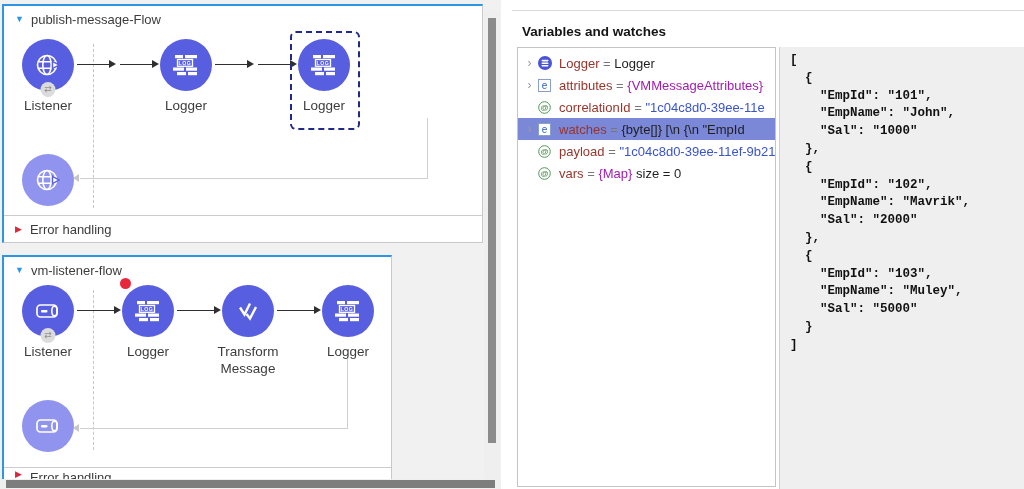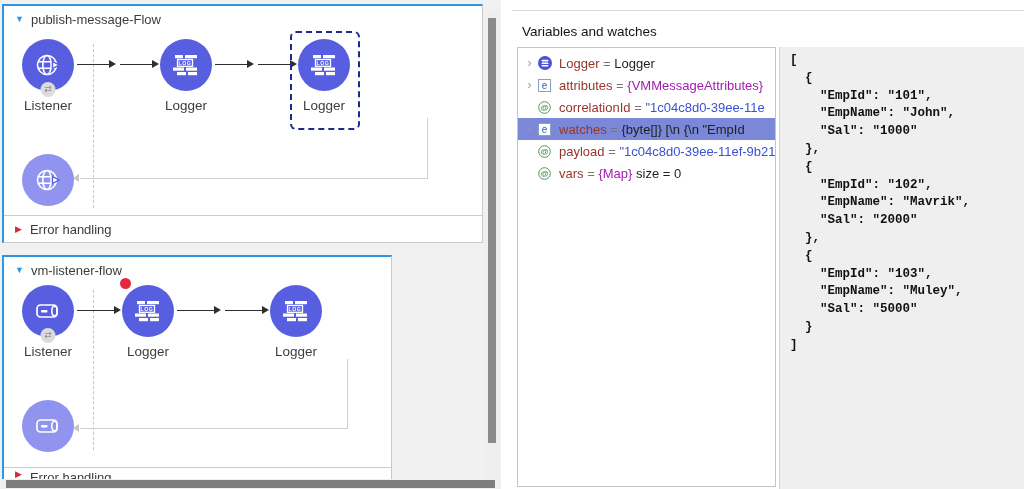--- a/index.html
+++ b/index.html
@@ -48,21 +48,21 @@
   #flow1 .errbar{height:13px;align-items:flex-start;padding-top:2px}
   .etri{color:#d5293d;font-size:9px;line-height:1}
   
   .vsb{position:absolute;left:484px;top:10px;width:16px;height:479px;background:#efefef}
   .vsb .thumb{position:absolute;left:4px;top:8px;width:8px;height:425px;background:#8b8b8b}
   .hsb{position:absolute;left:0;top:479px;width:501px;height:10px;background:#efefef}
   .hsb .thumb{position:absolute;left:6px;top:1px;width:489px;height:8px;background:#7d7d7d}
   
   .rpanel{position:absolute;left:512px;top:0;width:512px;height:489px;background:#fff}
   .topline{position:absolute;left:0;top:10px;right:0;height:1px;background:#dadada}
-  .vtitle{position:absolute;left:10px;top:24px;font-size:13.5px;font-weight:normal;color:#141414}
+  .vtitle{position:absolute;left:10px;top:24px;font-size:13.5px;font-weight:bold;color:#141414}
   .tree{position:absolute;left:5px;top:47px;width:259px;height:440px;background:#fff;border:1px solid #c4c4c4;
         overflow:hidden;padding-top:4px;box-sizing:border-box}
   .trow{display:flex;align-items:center;height:22px;font-size:13px;white-space:nowrap;overflow:hidden}
   .trow.sel{background:#7b87d7}
   .chev{width:13px;flex:none;text-align:center;color:#9a9a9a;font-size:12px;padding-left:5px}
   .ticon{width:16px;flex:none;display:flex;align-items:center;margin:0 5px 0 2px}
   .ttext{overflow:hidden;white-space:nowrap}
   .p-name{color:#97352b}
   .p-eq{color:#777}
   .p-plain{color:#1f1f1f}
@@ -210,20 +210,31 @@
               <rect x="6.5" y="9.5" width="15" height="6.8" fill="none" stroke="#fff" stroke-width="1.3"></rect>
               <text x="14" y="15" font-size="5.2" fill="#fff" text-anchor="middle" font-weight="bold" letter-spacing="0.6">LOG</text>
             </svg>
           </div>
           <span class="bp"></span>
           <span class="nlabel">Logger</span>
         </div>
         <div class="arrow">
           <i class="aline"></i>
           <i class="ahead"></i>
+        </div>
+        <div class="node">
+          <div class="circle">
+            <svg width="30" height="30" viewBox="0 0 30 30">
+              <g fill="none" stroke="#fff" stroke-width="2.4">
+                <path d="M7 11.5l4.5 7L17 7.5"></path>
+                <path d="M13.5 18l3.5 4.5L23 11"></path>
+              </g>
+            </svg>
+          </div>
+          <span class="nlabel">Transform Message</span>
         </div>
         <div class="arrow">
           <i class="aline"></i>
           <i class="ahead"></i>
         </div>
         <div class="node">
           <div class="circle">
             <svg width="30" height="30" viewBox="0 0 30 30">
               <g fill="#fff">
                 <rect x="4" y="5" width="8" height="3.2"></rect>

